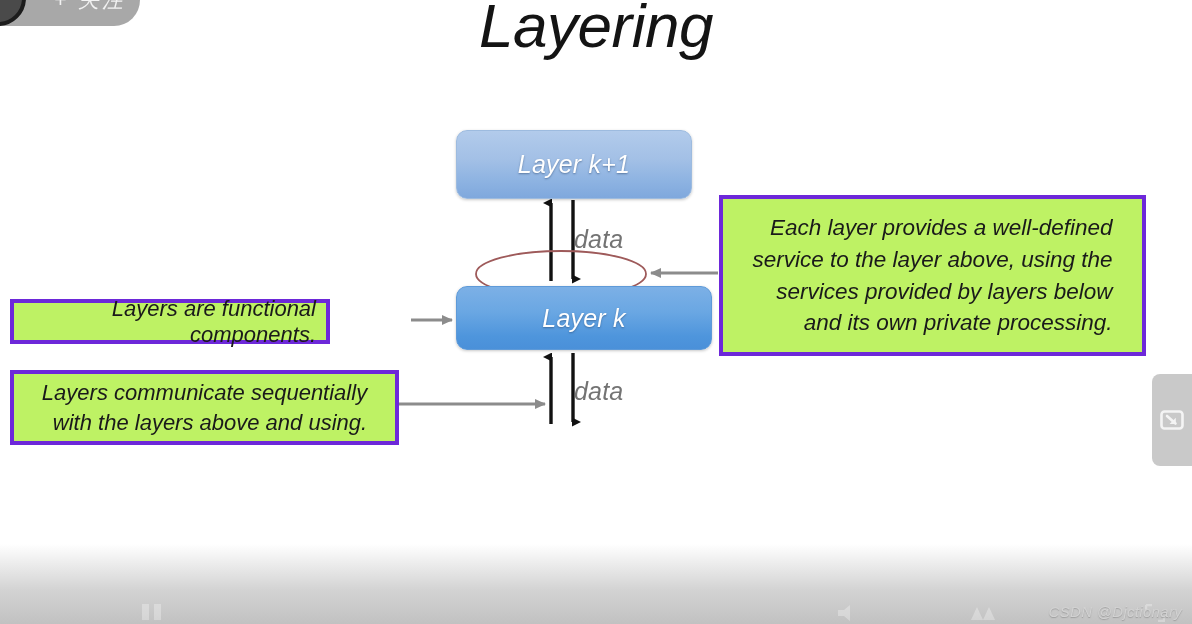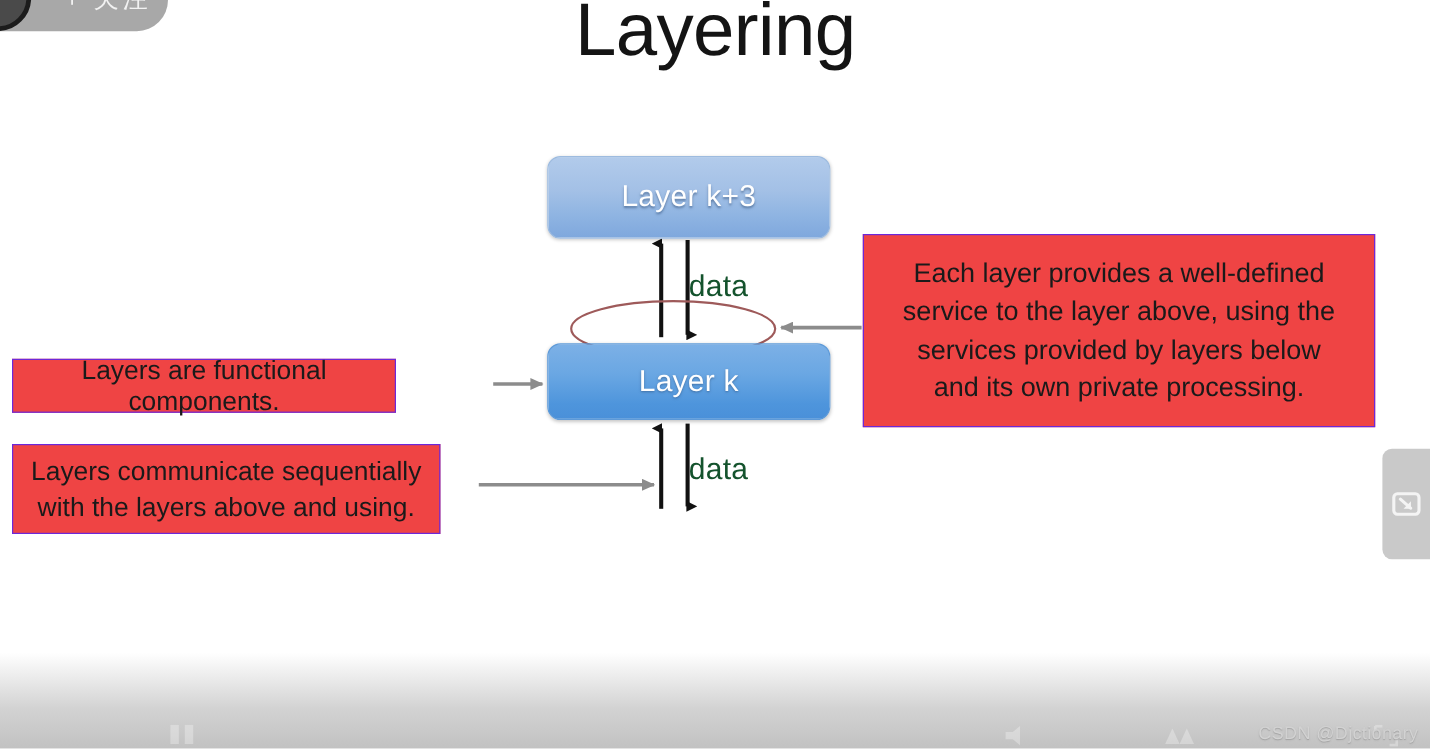--- a/index.html
+++ b/index.html
@@ -10,20 +10,21 @@
     font-family: "Liberation Sans", sans-serif;
     background: #ffffff;
   }
 
   #stage {
     position: relative;
     width: 1192px;
     height: 624px;
     background: #ffffff;
     overflow: hidden;
+    font-style: italic;
   }
 
   
   #follow-pill {
     position: absolute;
     left: -38px; top: -26px;
     width: 178px; height: 52px;
     border-radius: 26px;
     background: #a8a8a8;
     display: flex;
@@ -77,48 +78,48 @@
   .layer-light {
     background: linear-gradient(180deg,#b2cbeb 0%, #a3c0e6 42%, #8fb4e2 72%, #7fa8dd 100%);
     border: 1px solid #9dbbdf;
   }
   .layer-strong {
     background: linear-gradient(180deg,#7cb0e6 0%, #6aa7e3 40%, #4e95dc 80%, #4a90d9 100%);
     border: 1px solid #5e9ad8;
   }
 
   #layer-kplus1 { left: 456px; top: 130px; width: 236px; height: 69px; }
-  #layer-k      { left: 456px; top: 286px; width: 236px; height: 64px; }
+  #layer-k      { left: 456px; top: 286px; width: 256px; height: 64px; }
   #layer-kminus1{ left: 456px; top: 427px; width: 236px; height: 64px; }
 
   .data-label {
     position: absolute;
     font-size: 25px;
-    color: #14532d;
+    color: #737373;
     letter-spacing: 0.2px;
   }
   #data-top { left: 574px; top: 225px; }
   #data-bottom { left: 574px; top: 377px; }
 
   .callout {
     position: absolute;
-    background: #ef4444;
-    border: 1px solid #6d28d9;
+    background: #bef264;
+    border: 4px solid #6d28d9;
     display: flex;
     align-items: center;
     justify-content: center;
-    text-align: center;
+    text-align: right;
     color: #1a1a1a;
   }
   #callout-left-1 {
     left: 10px; top: 299px; width: 320px; height: 45px;
     font-size: 22px; padding: 0 10px;
   }
   #callout-left-2 {
-    left: 10px; top: 370px; width: 357px; height: 75px;
+    left: 10px; top: 370px; width: 389px; height: 75px;
     font-size: 22px; padding: 0 10px;
     line-height: 1.32;
   }
   #callout-right {
     left: 719px; top: 195px; width: 427px; height: 161px;
     font-size: 22.5px; padding: 0 14px;
     line-height: 1.42;
   }
   .callout .txt { display: block; }
 
@@ -199,21 +200,21 @@
     <ellipse cx="561" cy="274" rx="85" ry="23" fill="none" stroke="#9e5a5a" stroke-width="1.8"></ellipse>
 
     <line x1="718" y1="273" x2="651" y2="273" stroke="#8c8c8c" stroke-width="3" marker-end="url(#arrow-gray)"></line>
 
     <line x1="411" y1="320" x2="452" y2="320" stroke="#8c8c8c" stroke-width="3" marker-end="url(#arrow-gray)"></line>
 
     <line x1="399" y1="404" x2="545" y2="404" stroke="#8c8c8c" stroke-width="3" marker-end="url(#arrow-gray)"></line>
   </svg>
 
   <div id="layer-kplus1" class="layer-box layer-light">
-    <span>Layer k+3</span>
+    <span>Layer k+1</span>
   </div>
 
   <div id="layer-k" class="layer-box layer-strong">
     <span>Layer k</span>
   </div>
 
 
   <div id="data-top" class="data-label">data</div>
   <div id="data-bottom" class="data-label">data</div>
 

